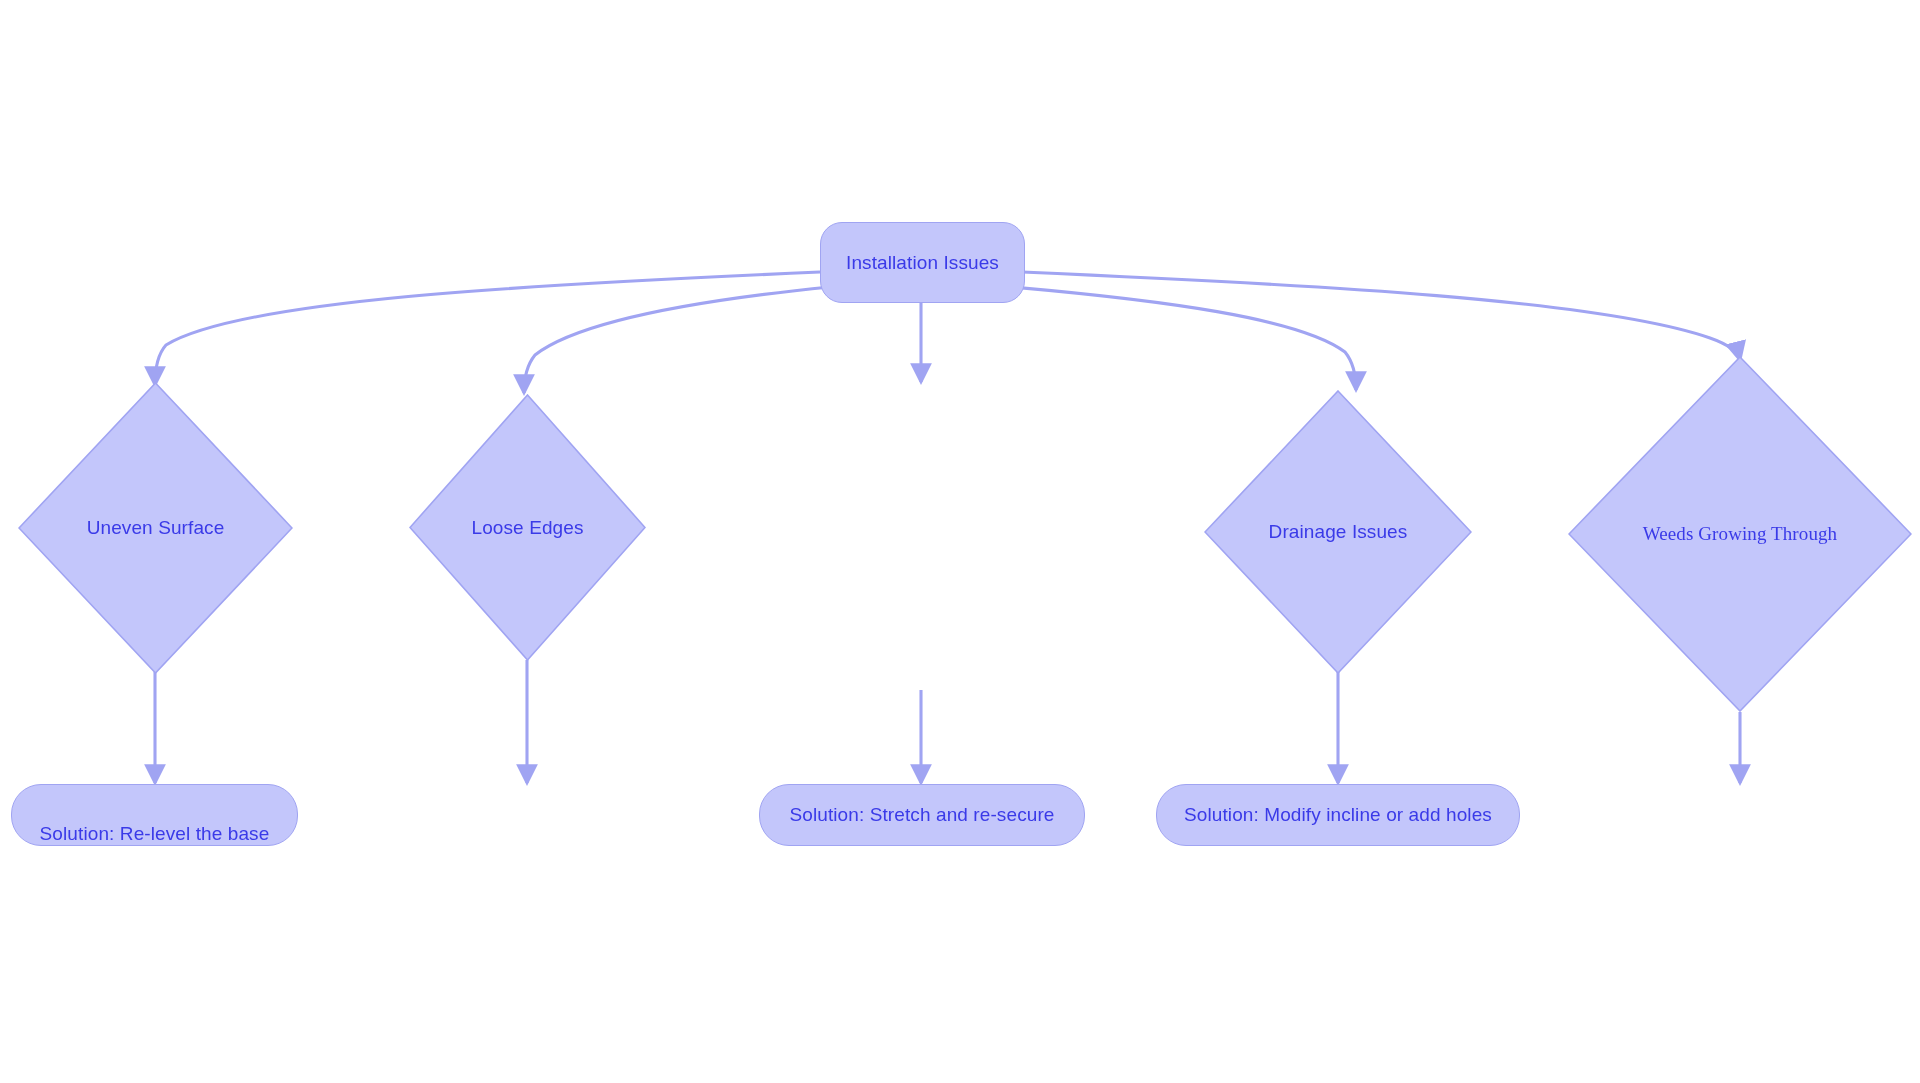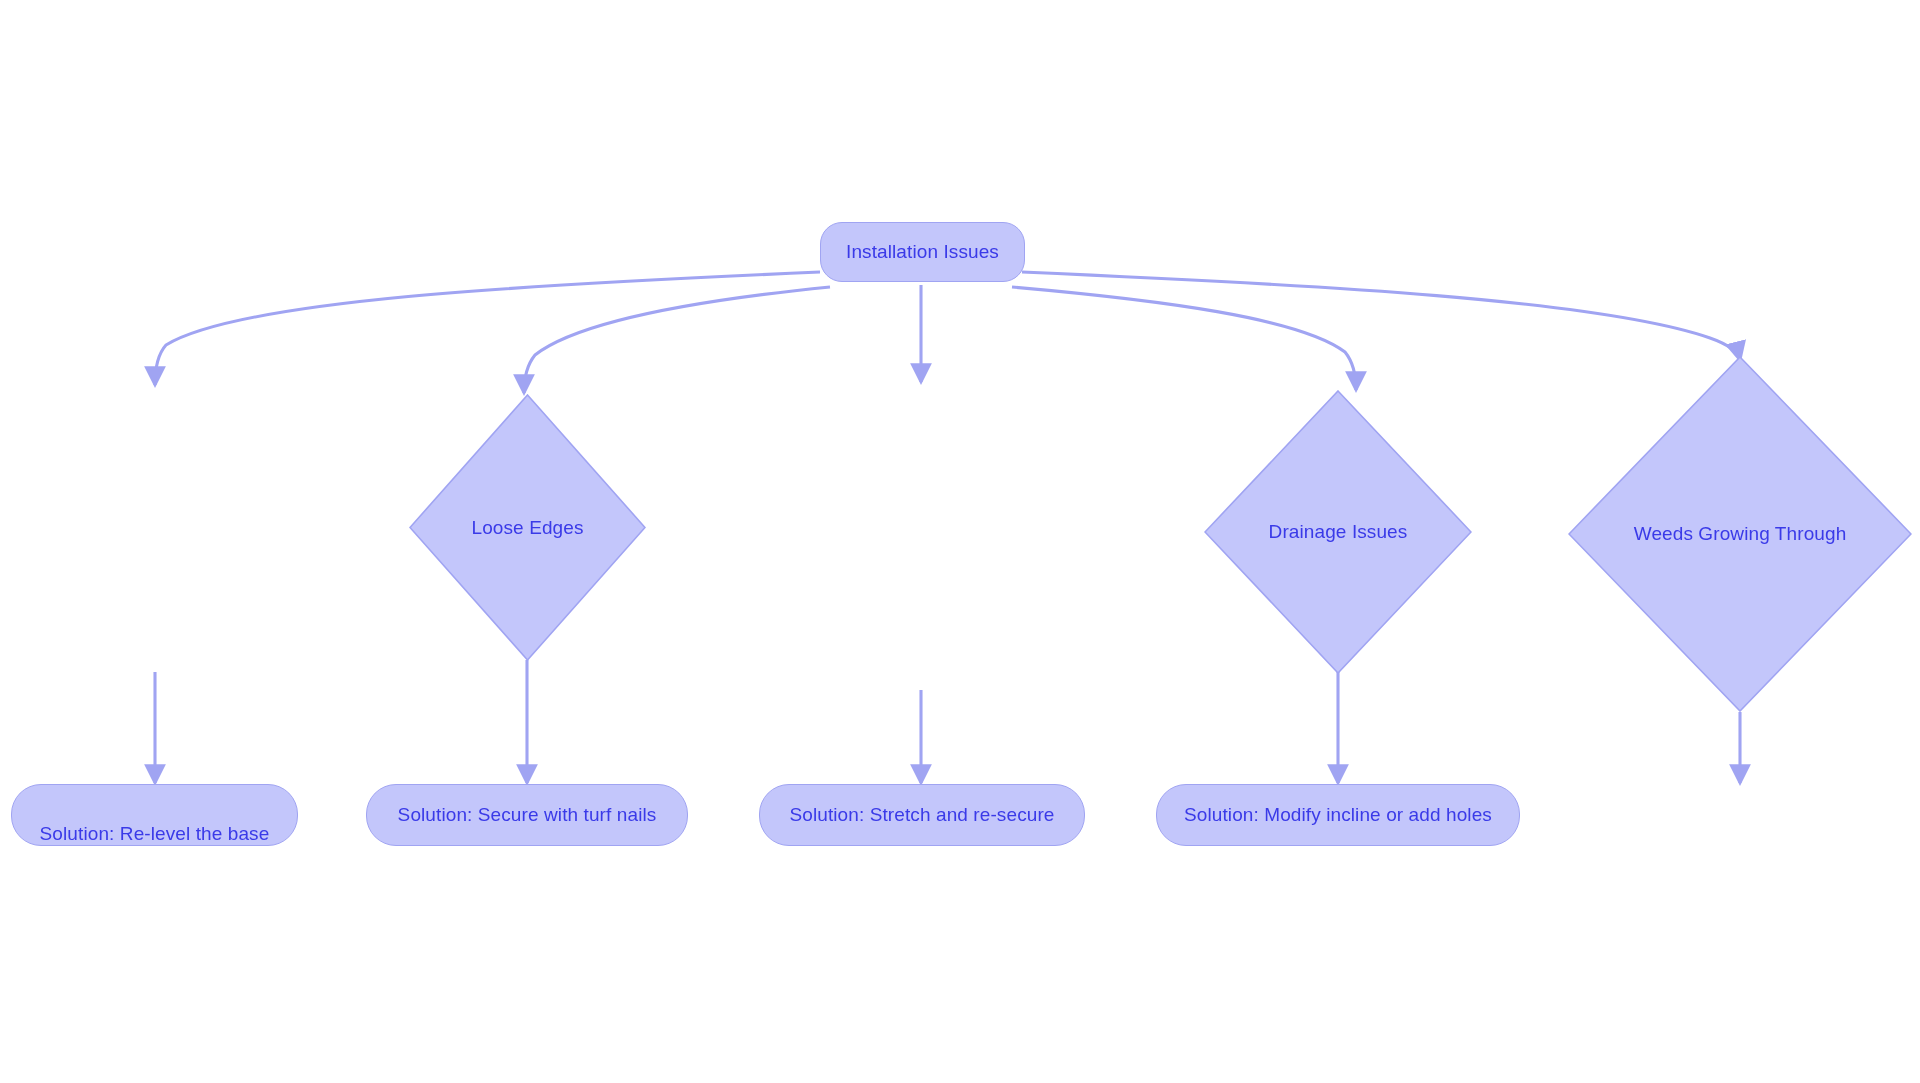--- a/index.html
+++ b/index.html
@@ -94,54 +94,57 @@
       <path d="M 1022 272 C 1320 285, 1600 300, 1710 338 C 1730 345, 1738 352, 1740 360"></path>
 
       <path d="M 155 672 L 155 783"></path>
       <path d="M 527 660 L 527 783"></path>
       <path d="M 921 690 L 921 783"></path>
       <path d="M 1338 672 L 1338 783"></path>
       <path d="M 1740 712 L 1740 783"></path>
     </g>
   </svg>
 
-  <div class="node node-root" style="left:820px; top:222px; width:205px; height:60px;">
+  <div class="node node-root" style="left:820px; top:222px; width:205px; height:81px;">
     <span class="node-label">Installation Issues</span>
   </div>
 
+  <div class="node node-diamond" style="left:18px; top:382px; width:275px; height:292px;">
+    <svg class="diamond-shape" viewBox="0 0 275 292" preserveAspectRatio="none">
+      <polygon points="137.5,1 274,146 137.5,291 1,146" fill="#c3c6fb" stroke="#a0a4f2" stroke-width="1.6"></polygon>
+    </svg>
+    <span class="node-label">Uneven Surface</span>
+  </div>
 
   <div class="node node-diamond" style="left:409px; top:394px; width:237px; height:267px;justify-content:center;">
     <svg class="diamond-shape" viewBox="0 0 237 267" preserveAspectRatio="none">
       <polygon points="118.5,1 236,133.5 118.5,266 1,133.5" fill="#c3c6fb" stroke="#a0a4f2" stroke-width="1.6"></polygon>
     </svg>
     <span class="node-label">Loose Edges</span>
   </div>
 
 
   <div class="node node-diamond" style="left:1204px; top:390px; width:268px; height:284px;">
     <svg class="diamond-shape" viewBox="0 0 268 284" preserveAspectRatio="none">
       <polygon points="134,1 267,142 134,283 1,142" fill="#c3c6fb" stroke="#a0a4f2" stroke-width="1.6"></polygon>
     </svg>
     <span class="node-label">Drainage Issues</span>
   </div>
 
-  <div class="node node-diamond" style="left:1568px; top:356px; width:344px; height:356px;">
+  <div class="node node-diamond" style="left:1568px; top:356px; width:344px; height:356px;font-family:Liberation Serif, serif;">
     <svg class="diamond-shape" viewBox="0 0 344 356" preserveAspectRatio="none">
       <polygon points="172,1 343,178 172,355 1,178" fill="#c3c6fb" stroke="#a0a4f2" stroke-width="1.6"></polygon>
     </svg>
     <span class="node-label">Weeds Growing Through</span>
   </div>
 
   <div class="node node-pill" style="left:11px; top:784px; width:287px; height:62px;align-items:flex-end;">
     <span class="node-label">Solution: Re-level the base</span>
   </div>
 
-  <div class="node node-pill" style="left:366px; top:784px; width:322px; height:62px;">
-    <span class="node-label">Solution: Secure with turf nails</span>
-  </div>
 
   <div class="node node-pill" style="left:759px; top:784px; width:326px; height:62px;">
     <span class="node-label">Solution: Stretch and re-secure</span>
   </div>
 
   <div class="node node-pill" style="left:1156px; top:784px; width:364px; height:62px;">
     <span class="node-label">Solution: Modify incline or add holes</span>
   </div>
 
 

